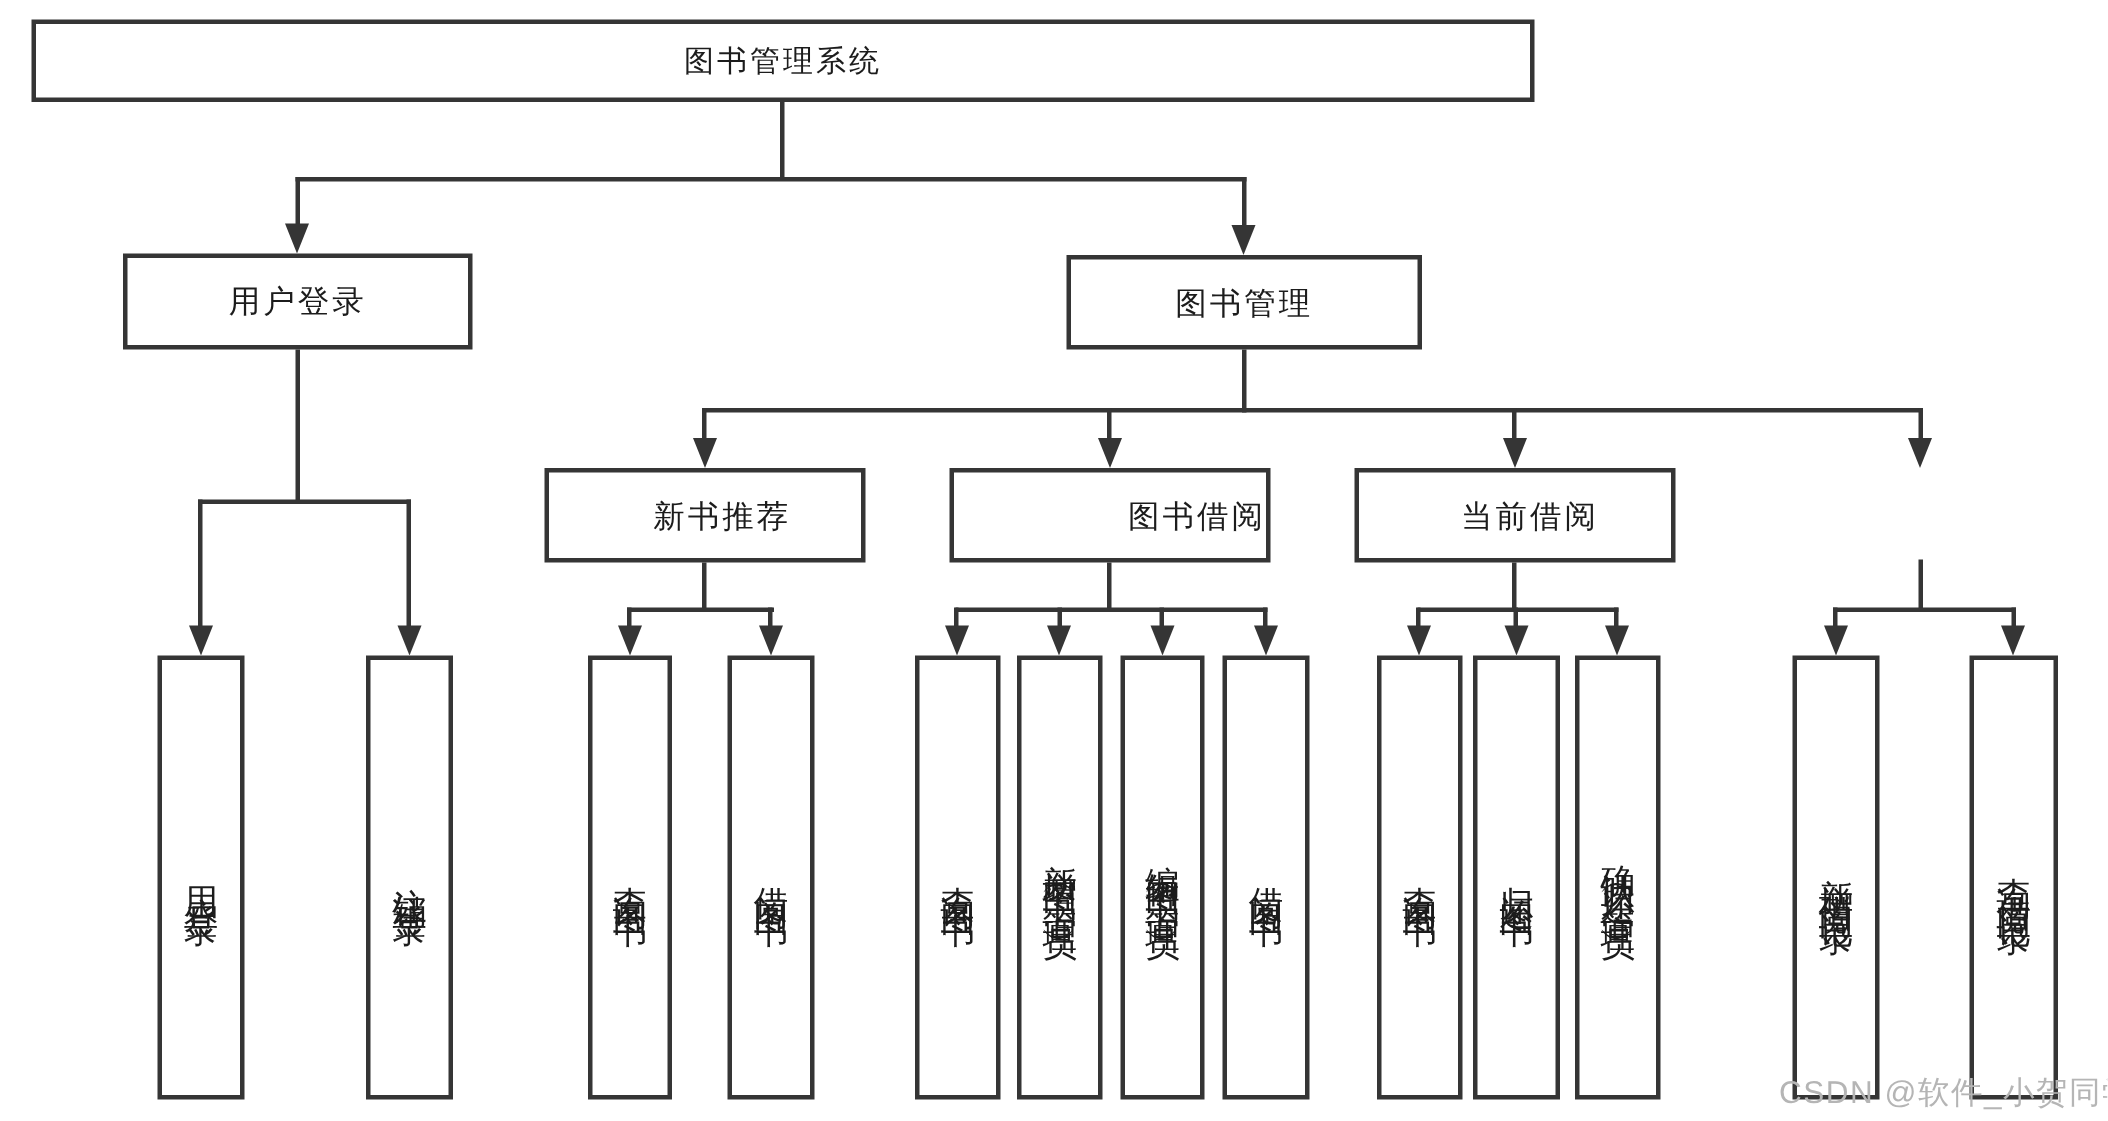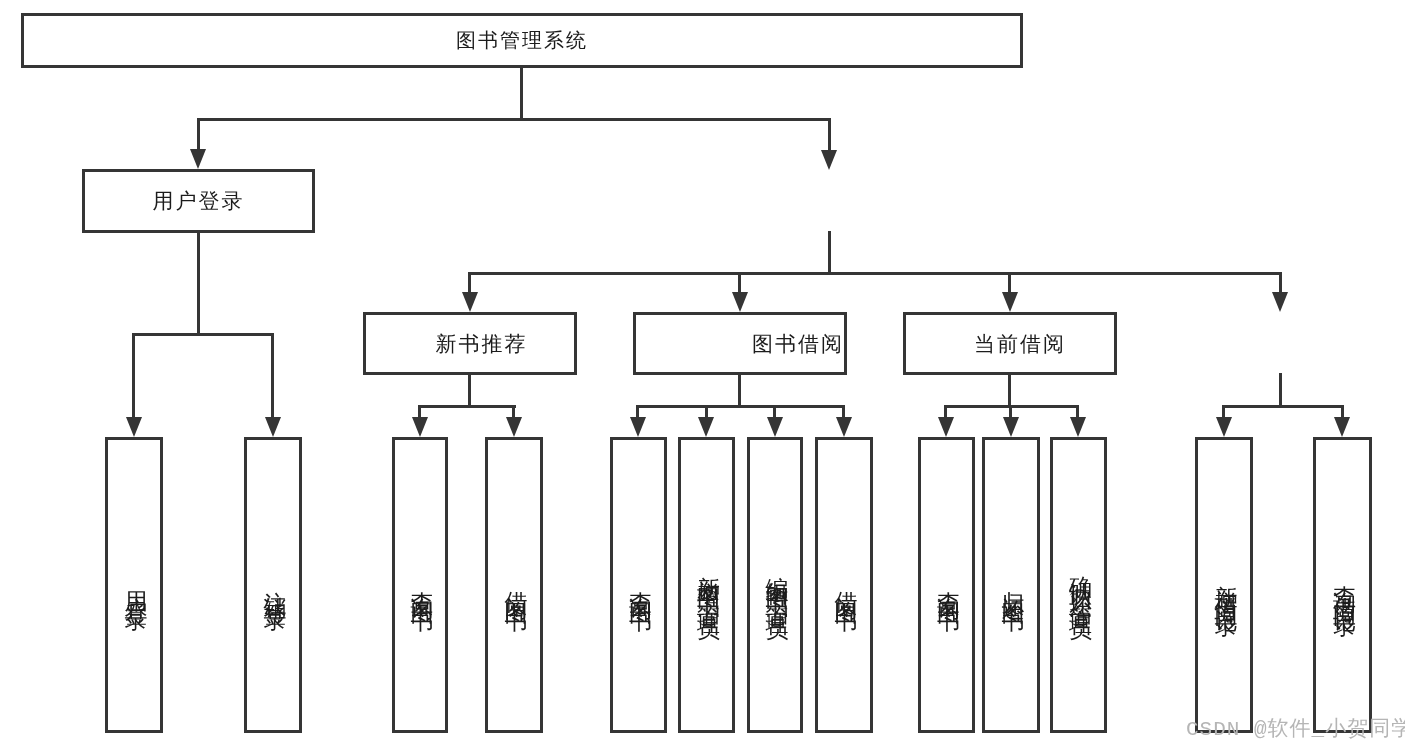--- a/index.html
+++ b/index.html
@@ -6,21 +6,21 @@
     --line:#353535;
     --text:#1c1c1c;
     --watermark:#b5b5b5;
     --background:#ffffff;
   }
   html,body{margin:0;padding:0;background:var(--background);}
   .stage{
     position:relative;
     width:1405px;height:747px;
     background:var(--background);
-    font-family:Liberation Mono, monospace;
+    font-family:Liberation Sans, sans-serif;
     overflow:hidden;
   }
   .box{
     position:absolute;
     background:#fff;
     border:3px solid var(--line);
     box-sizing:border-box;
     display:flex;align-items:center;justify-content:center;
     z-index:2;
   }
@@ -59,20 +59,23 @@
 
   <div class="v" style="left:520px;top:66px;height:54px;"></div>
   <div class="h" style="left:197px;top:118px;width:634px;"></div>
   <div class="v" style="left:197px;top:118px;height:34px;"></div>
   <div class="a" style="left:190px;top:149px;"></div>
   <div class="v" style="left:828px;top:118px;height:34px;"></div>
   <div class="a" style="left:821px;top:150px;"></div>
 
   <div class="box" style="left:82px;top:169px;width:233px;height:64px;">
     <span class="lbl">用户登录</span>
+  </div>
+  <div class="box" style="left:711px;top:170px;width:237px;height:63px;">
+    <span class="lbl">图书管理</span>
   </div>
 
   <div class="v" style="left:197px;top:231px;height:104px;"></div>
   <div class="h" style="left:132px;top:333px;width:142px;"></div>
   <div class="v" style="left:132px;top:333px;height:86px;"></div>
   <div class="a" style="left:126px;top:417px;"></div>
   <div class="v" style="left:271px;top:333px;height:86px;"></div>
   <div class="a" style="left:265px;top:417px;"></div>
 
   <div class="v" style="left:828px;top:231px;height:44px;"></div>

